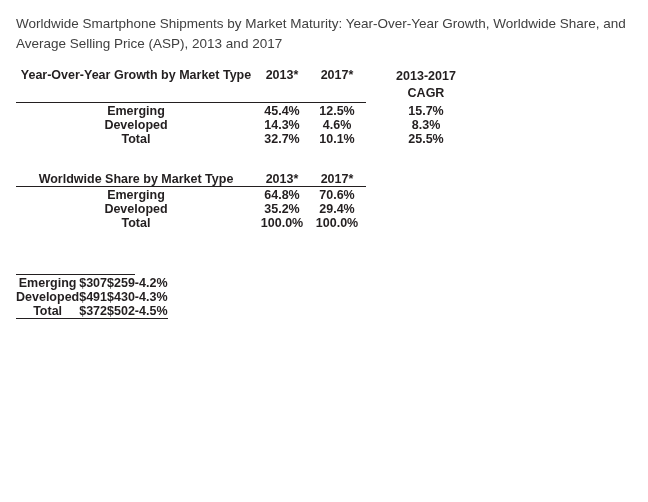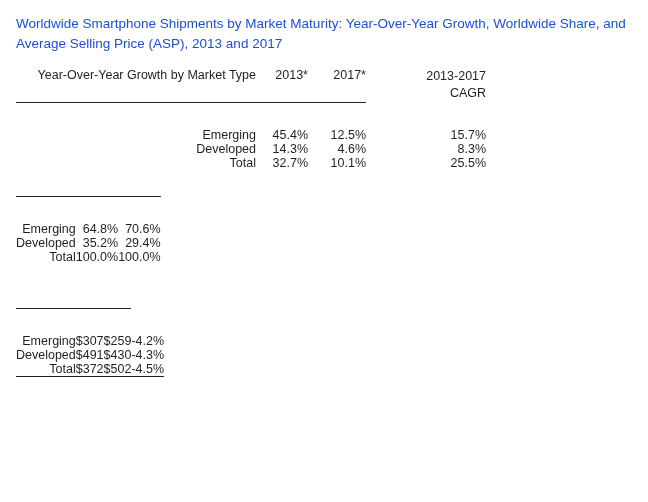--- a/index.html
+++ b/index.html
@@ -17,35 +17,35 @@
   }
   .page {
     padding: 14px 16px 0 16px;
     box-sizing: border-box;
     width: 648px;
     height: 502px;
   }
   .title {
     font-size: 13.5px;
     line-height: 20px;
-    color: #1d4ed8;
+    color: #404040;
     margin: 0 0 14px 0;
     max-width: 620px;
   }
   table.block {
     border-collapse: collapse;
     font-size: 12.5px;
     color: #231f20;
     table-layout: fixed;
   }
   table.block td, table.block th {
     padding: 0;
-    text-align: right;
+    text-align: center;
     vertical-align: top;
-    font-weight: normal;
+    font-weight: bold;
   }
   .c-label { width: 240px; }
   .c-2013  { width: 52px; }
   .c-2017  { width: 58px; }
   .c-cagr  { width: 120px; }
 
   .hdr-row td {
     padding-bottom: 4px;
     font-size: 12.5px;
   }
@@ -59,21 +59,21 @@
     line-height: 0;
   }
   .rule-cell {
     padding: 0;
   }
   .data-row td {
     padding-top: 9px;
     font-size: 12.5px;
   }
   .data-row.first td {
-    padding-top: 25px;
+    padding-top: 1px;
   }
   .spacer-sm { height: 26px; }
   .spacer-lg { height: 44px; }
 
   .source {
     font-style: italic;
     font-size: 12.5px;
     margin-top: 10px;
   }
   .footnote {
@@ -128,20 +128,26 @@
       <td>10.1%</td>
       <td>25.5%</td>
     </tr>
   </tbody>
     </table>
 
   <div class="spacer-sm"></div>
 
   <table class="block">
     <tbody>
+        <tr class="hdr-row">
+      <td class="c-label">Worldwide Share by Market Type</td>
+      <td class="c-2013">2013*</td>
+      <td class="c-2017">2017*</td>
+      <td class="c-cagr"></td>
+    </tr>
     <tr>
       <td class="rule rule-cell"></td>
       <td class="rule rule-cell"></td>
       <td class="rule rule-cell"></td>
       <td></td>
     </tr>
     <tr class="data-row first">
       <td>Emerging</td>
       <td>64.8%</td>
       <td>70.6%</td>

